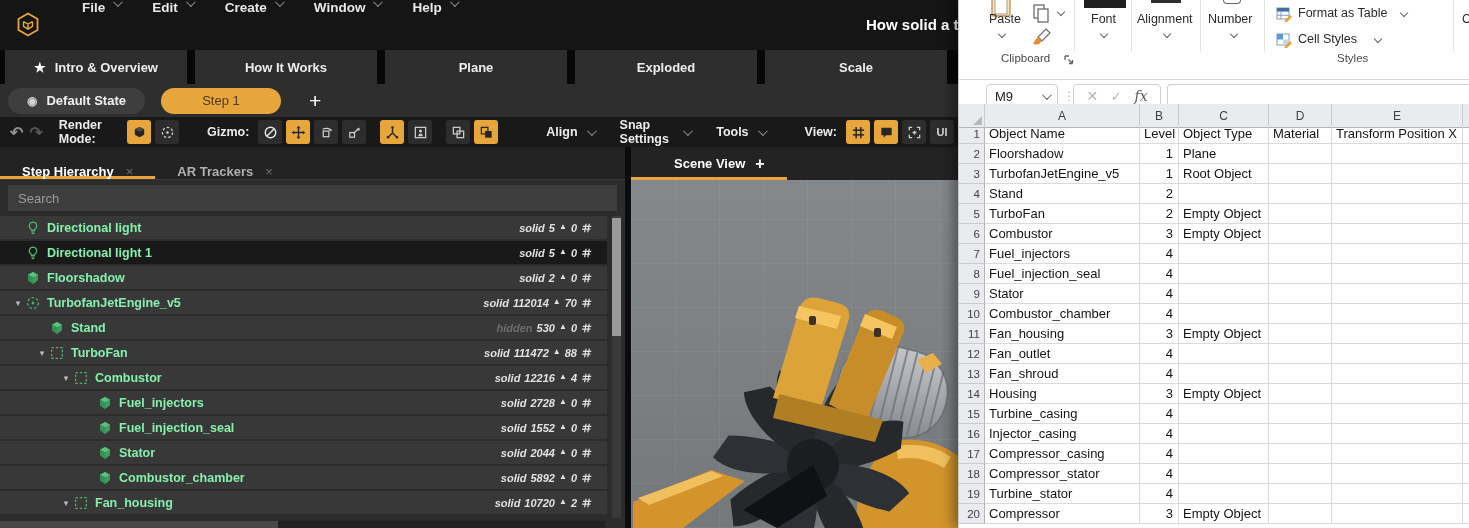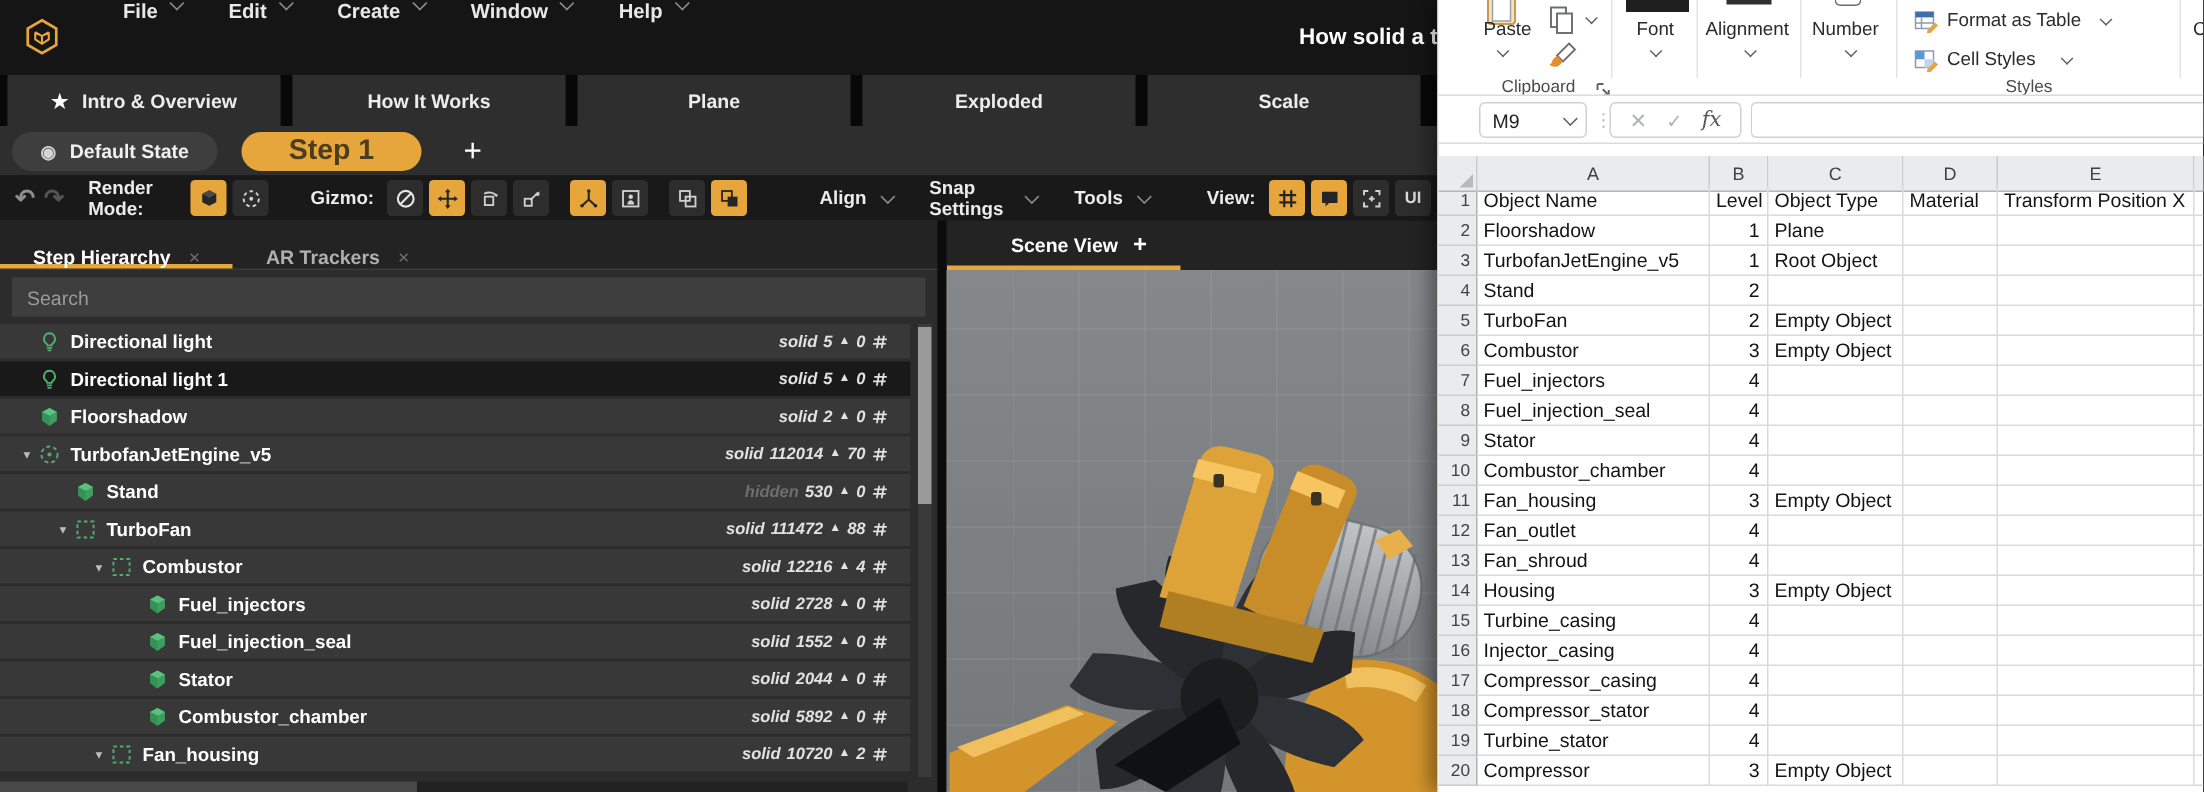--- a/index.html
+++ b/index.html
@@ -24,21 +24,21 @@
   .ptab{width:182px;height:34px;background:#2e2e2e;color:#ededed;font-size:13px;font-weight:700;
         display:flex;align-items:center;justify-content:center;gap:9px;cursor:default;}
   .ptab .star{font-size:13px;color:#fff;}
 
   .statebar{position:absolute;left:0;top:84px;width:100%;height:33px;background:#2e2e2e;
             display:flex;align-items:center;}
   .pill-default{margin-left:8px;height:26px;border-radius:13px;background:#3e3e3e;color:#f0f0f0;
                 display:flex;align-items:center;gap:9px;padding:0 19px;font-size:13px;font-weight:700;}
   .pill-default .radio{font-size:12px;color:#d5d5d5;line-height:1;}
   .pill-step{margin-left:16px;width:120px;height:26px;border-radius:13px;background:#e7a63b;color:#4c3d1d;
-             display:flex;align-items:center;justify-content:center;font-size:19px;font-weight:700;}
+             display:flex;align-items:center;justify-content:center;font-size:13px;font-weight:400;}
   .state-add{margin-left:28px;color:#fff;font-size:21px;font-weight:400;}
 
   .toolbar{position:absolute;left:0;top:117px;width:100%;height:30px;background:#191919;
            display:flex;align-items:center;color:#ececec;font-size:12.5px;font-weight:700;}
   .tb-undo{margin-left:10px;color:#8f8f8f;font-size:16px;}
   .tb-redo{margin-left:6px;color:#555;font-size:16px;}
   .tb-label{margin-left:16px;margin-right:9px;}
   .tbtn{width:24px;height:24px;border-radius:3px;background:#2d2d2d;display:flex;align-items:center;
         justify-content:center;margin-right:4px;flex:0 0 auto;}
   .tbtn.active{background:#e7a63b;}
@@ -54,21 +54,21 @@
   .htab.active{color:#fff;box-shadow:inset 0 -3px 0 #e7a63b;}
   .searchwrap{position:absolute;left:8px;right:8px;top:38px;}
   .search{width:100%;height:26px;background:#3e3e3e;border:none;outline:none;color:#c9c9c9;
           font-size:13px;padding:0 10px;font-family:"Liberation Sans",sans-serif;}
   .search::placeholder{color:#9b9b9b;}
   .hlist{position:absolute;left:0;right:18px;top:69px;bottom:8px;overflow:hidden;}
   .hrow{position:relative;height:23px;margin-bottom:2px;background:#383838;display:flex;align-items:center;}
   .hrow.selected{background:#191919;}
   .hrow .tri{width:16px;text-align:center;color:#bdbdbd;font-size:9px;flex:0 0 auto;}
   .hrow .hicon{width:14px;height:14px;margin-right:7px;flex:0 0 auto;}
-  .hrow .hname{color:#ffffff;font-size:12.5px;font-weight:700;white-space:nowrap;}
+  .hrow .hname{color:#86efac;font-size:12.5px;font-weight:700;white-space:nowrap;}
   .hstats{position:absolute;right:14px;top:0;height:100%;display:flex;align-items:center;gap:4px;
           font-style:italic;font-size:11px;font-weight:700;color:#e2e2e2;}
   .hstats .vis-hidden{color:#6e6e6e;}
   .hstats .tri-glyph{font-size:8px;font-style:normal;position:relative;top:-1px;}
   .vscroll{position:absolute;right:4px;top:69px;bottom:10px;width:9px;background:#3a3a3a;}
   .vscroll .thumb{position:absolute;left:0;top:2px;width:100%;height:118px;background:#9a9a9a;}
   .hscroll{position:absolute;left:0;right:20px;bottom:0;height:7px;background:#222;}
   .hscroll .thumb{position:absolute;left:0;top:0;height:100%;width:46%;background:#484848;}
 
   .vdivider{position:absolute;left:625px;top:147px;width:6px;bottom:0;background:#0c0c0c;}
@@ -86,21 +86,21 @@
        linear-gradient(180deg,#85888b,#747competition77a 100%);
      background:
        repeating-linear-gradient(0deg, rgba(255,255,255,.05) 0 1px, transparent 1px 44px),
        repeating-linear-gradient(90deg, rgba(255,255,255,.05) 0 1px, transparent 1px 44px),
        linear-gradient(180deg,#85888b,#75787b);}
   .engine{position:absolute;left:0;top:0;width:100%;height:100%;}
 
   
   .excel{position:absolute;left:958px;top:0;width:511px;height:528px;background:#fff;
          border-left:1px solid #c9c9c9;box-shadow:-5px 0 12px rgba(0,0,0,.4);color:#222;}
-  .ribbon{position:relative;height:64px;background:#fff;border-bottom:1px solid #d9dbde;overflow:hidden;padding-left:47px;}
+  .ribbon{position:relative;height:80px;background:#fff;border-bottom:1px solid #d9dbde;overflow:hidden;padding-left:47px;}
   .rsep{position:absolute;top:0;width:1px;height:52px;background:#e3e4e6;}
   .rlabel{position:absolute;font-size:12.5px;color:#2b2b2b;white-space:nowrap;}
   .rgrouplabel{position:absolute;font-size:11.5px;color:#4a4a4a;white-space:nowrap;}
   .rchev{position:absolute;width:6px;height:6px;border-right:1.4px solid #5f6368;
          border-bottom:1.4px solid #5f6368;transform:rotate(45deg);}
   .fontbox{position:absolute;left:125px;top:0;width:42px;height:8px;background:#1f1f1f;}
   .alignfrag{position:absolute;left:192px;top:0;width:30px;height:3px;background:#2f2f2f;}
   .numfrag{position:absolute;left:264px;top:0;width:18px;height:4px;border:1.4px solid #6a6a6a;border-top:none;border-radius:0 0 6px 6px;}
 
   .fxbar{position:relative;height:32px;background:#fff;border-bottom:1px solid #d9dbde;}

